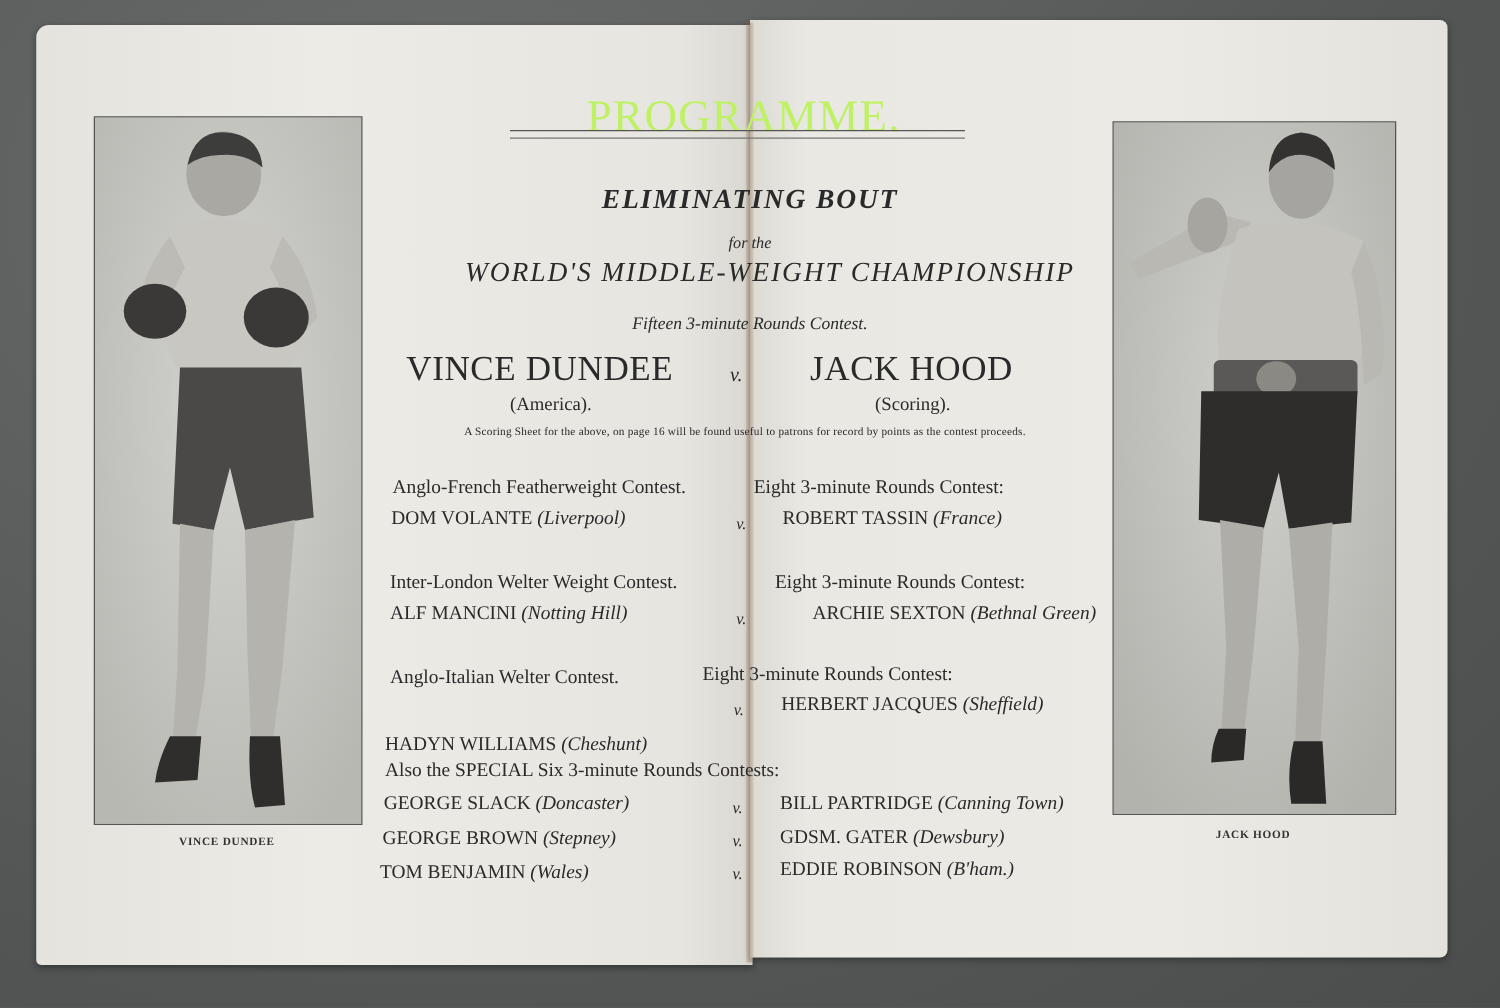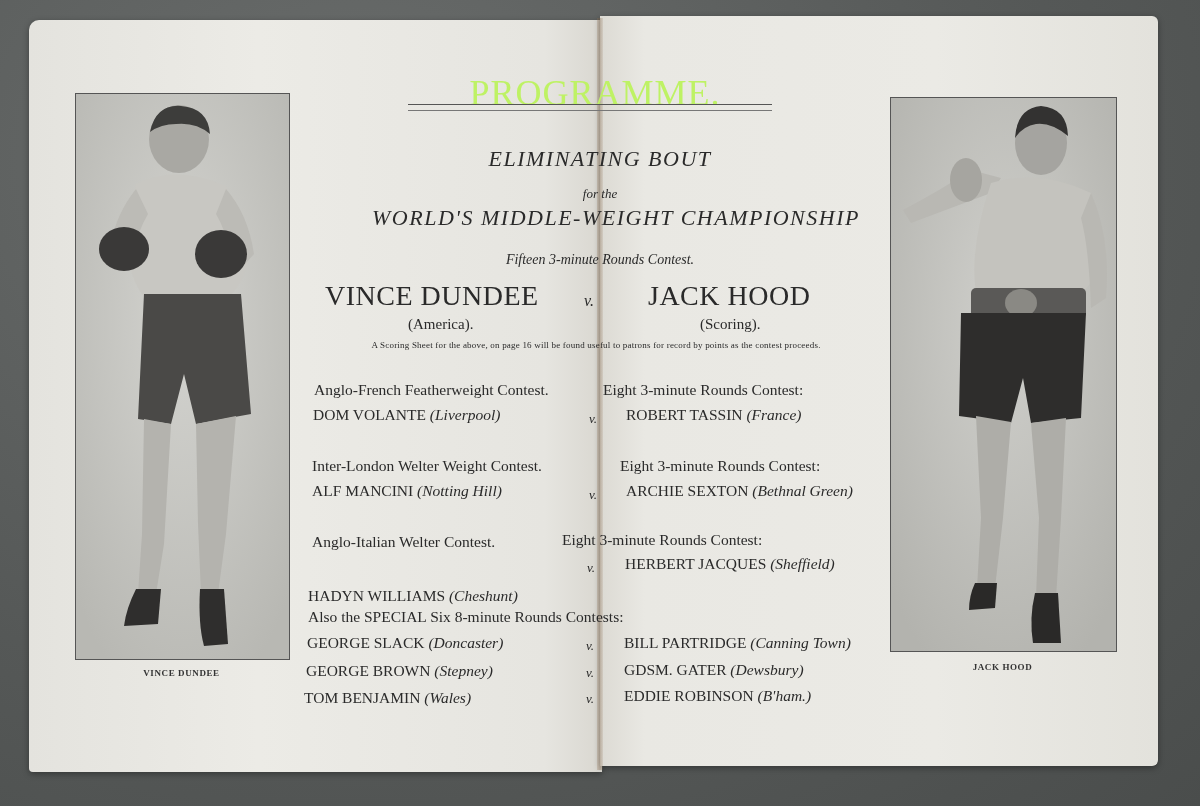--- a/index.html
+++ b/index.html
@@ -47,21 +47,21 @@
   .title {
     position:absolute; left:410px; top:72px; width:370px; text-align:center;
     font-size:36px; letter-spacing:1px; color:#bef264;
   }
   .title-rule {
     position:absolute; left:408px; top:104px; width:364px; height:5px;
     border-top:1px solid #555; border-bottom:1px solid #777;
   }
   .center { position:absolute; text-align:center; }
   .ital { font-style:italic; }
-  .elim { left:400px; top:146px; width:400px; font-size:22px; letter-spacing:1.5px; }
+  .elim { left:400px; top:146px; width:400px; font-size:22px; letter-spacing:1.5px;font-weight:bold; }
   .forthe { left:540px; top:186px; width:120px; font-size:13px; }
   .wmc { left:316px; top:205px; width:600px; font-size:22px; letter-spacing:1.5px; }
   .fifteen { left:400px; top:252px; width:400px; font-size:14px; }
   .main-name { position:absolute; font-size:28px; letter-spacing:0.5px; }
   .mn-left { left:325px; top:280px; }
   .mn-right { left:648px; top:280px; }
   .mn-v { position:absolute; left:584px; top:292px; font-size:16px; font-style:italic; }
   .country { position:absolute; font-size:15px; }
   .c-left { left:408px; top:316px; }
   .c-right { left:700px; top:316px; }
@@ -168,38 +168,38 @@
   <span class="i">(France)</span>
 </div>
 
 <div class="row" style="left:312px;top:457px;">Inter-London Welter Weight Contest.</div>
 <div class="row i" style="left:620px;top:457px;">Eight 3-minute Rounds Contest:</div>
 <div class="row" style="left:312px;top:482px;">
   <span>ALF MANCINI</span>
   <span class="i">(Notting Hill)</span>
 </div>
 <div class="vs" style="left:589px;top:487px;">v.</div>
-<div class="row" style="left:626px;top:482px;">
+<div class="row" style="left:650px;top:482px;">
   <span>ARCHIE SEXTON</span>
   <span class="i">(Bethnal Green)</span>
 </div>
 
 <div class="row" style="left:312px;top:533px;">Anglo-Italian Welter Contest.</div>
 <div class="row i" style="left:562px;top:531px;">Eight 3-minute Rounds Contest:</div>
 <div class="row" style="left:308px;top:556px;margin-top:31px;">
   <span>HADYN WILLIAMS</span>
   <span class="i">(Cheshunt)</span>
 </div>
 <div class="vs" style="left:587px;top:560px;">v.</div>
 <div class="row" style="left:625px;top:555px;">
   <span>HERBERT JACQUES</span>
   <span class="i">(Sheffield)</span>
 </div>
 
-<div class="row i" style="left:308px;top:608px;">Also the SPECIAL Six 8-minute Rounds Contests:</div>
+<div class="row i" style="left:308px;top:608px;">Also the SPECIAL Six 3-minute Rounds Contests:</div>
 
 <div class="row" style="left:307px;top:634px;">
   <span>GEORGE SLACK</span>
   <span class="i">(Doncaster)</span>
 </div>
 <div class="vs" style="left:586px;top:638px;">v.</div>
 <div class="row" style="left:624px;top:634px;">
   <span>BILL PARTRIDGE</span>
   <span class="i">(Canning Town)</span>
 </div>

